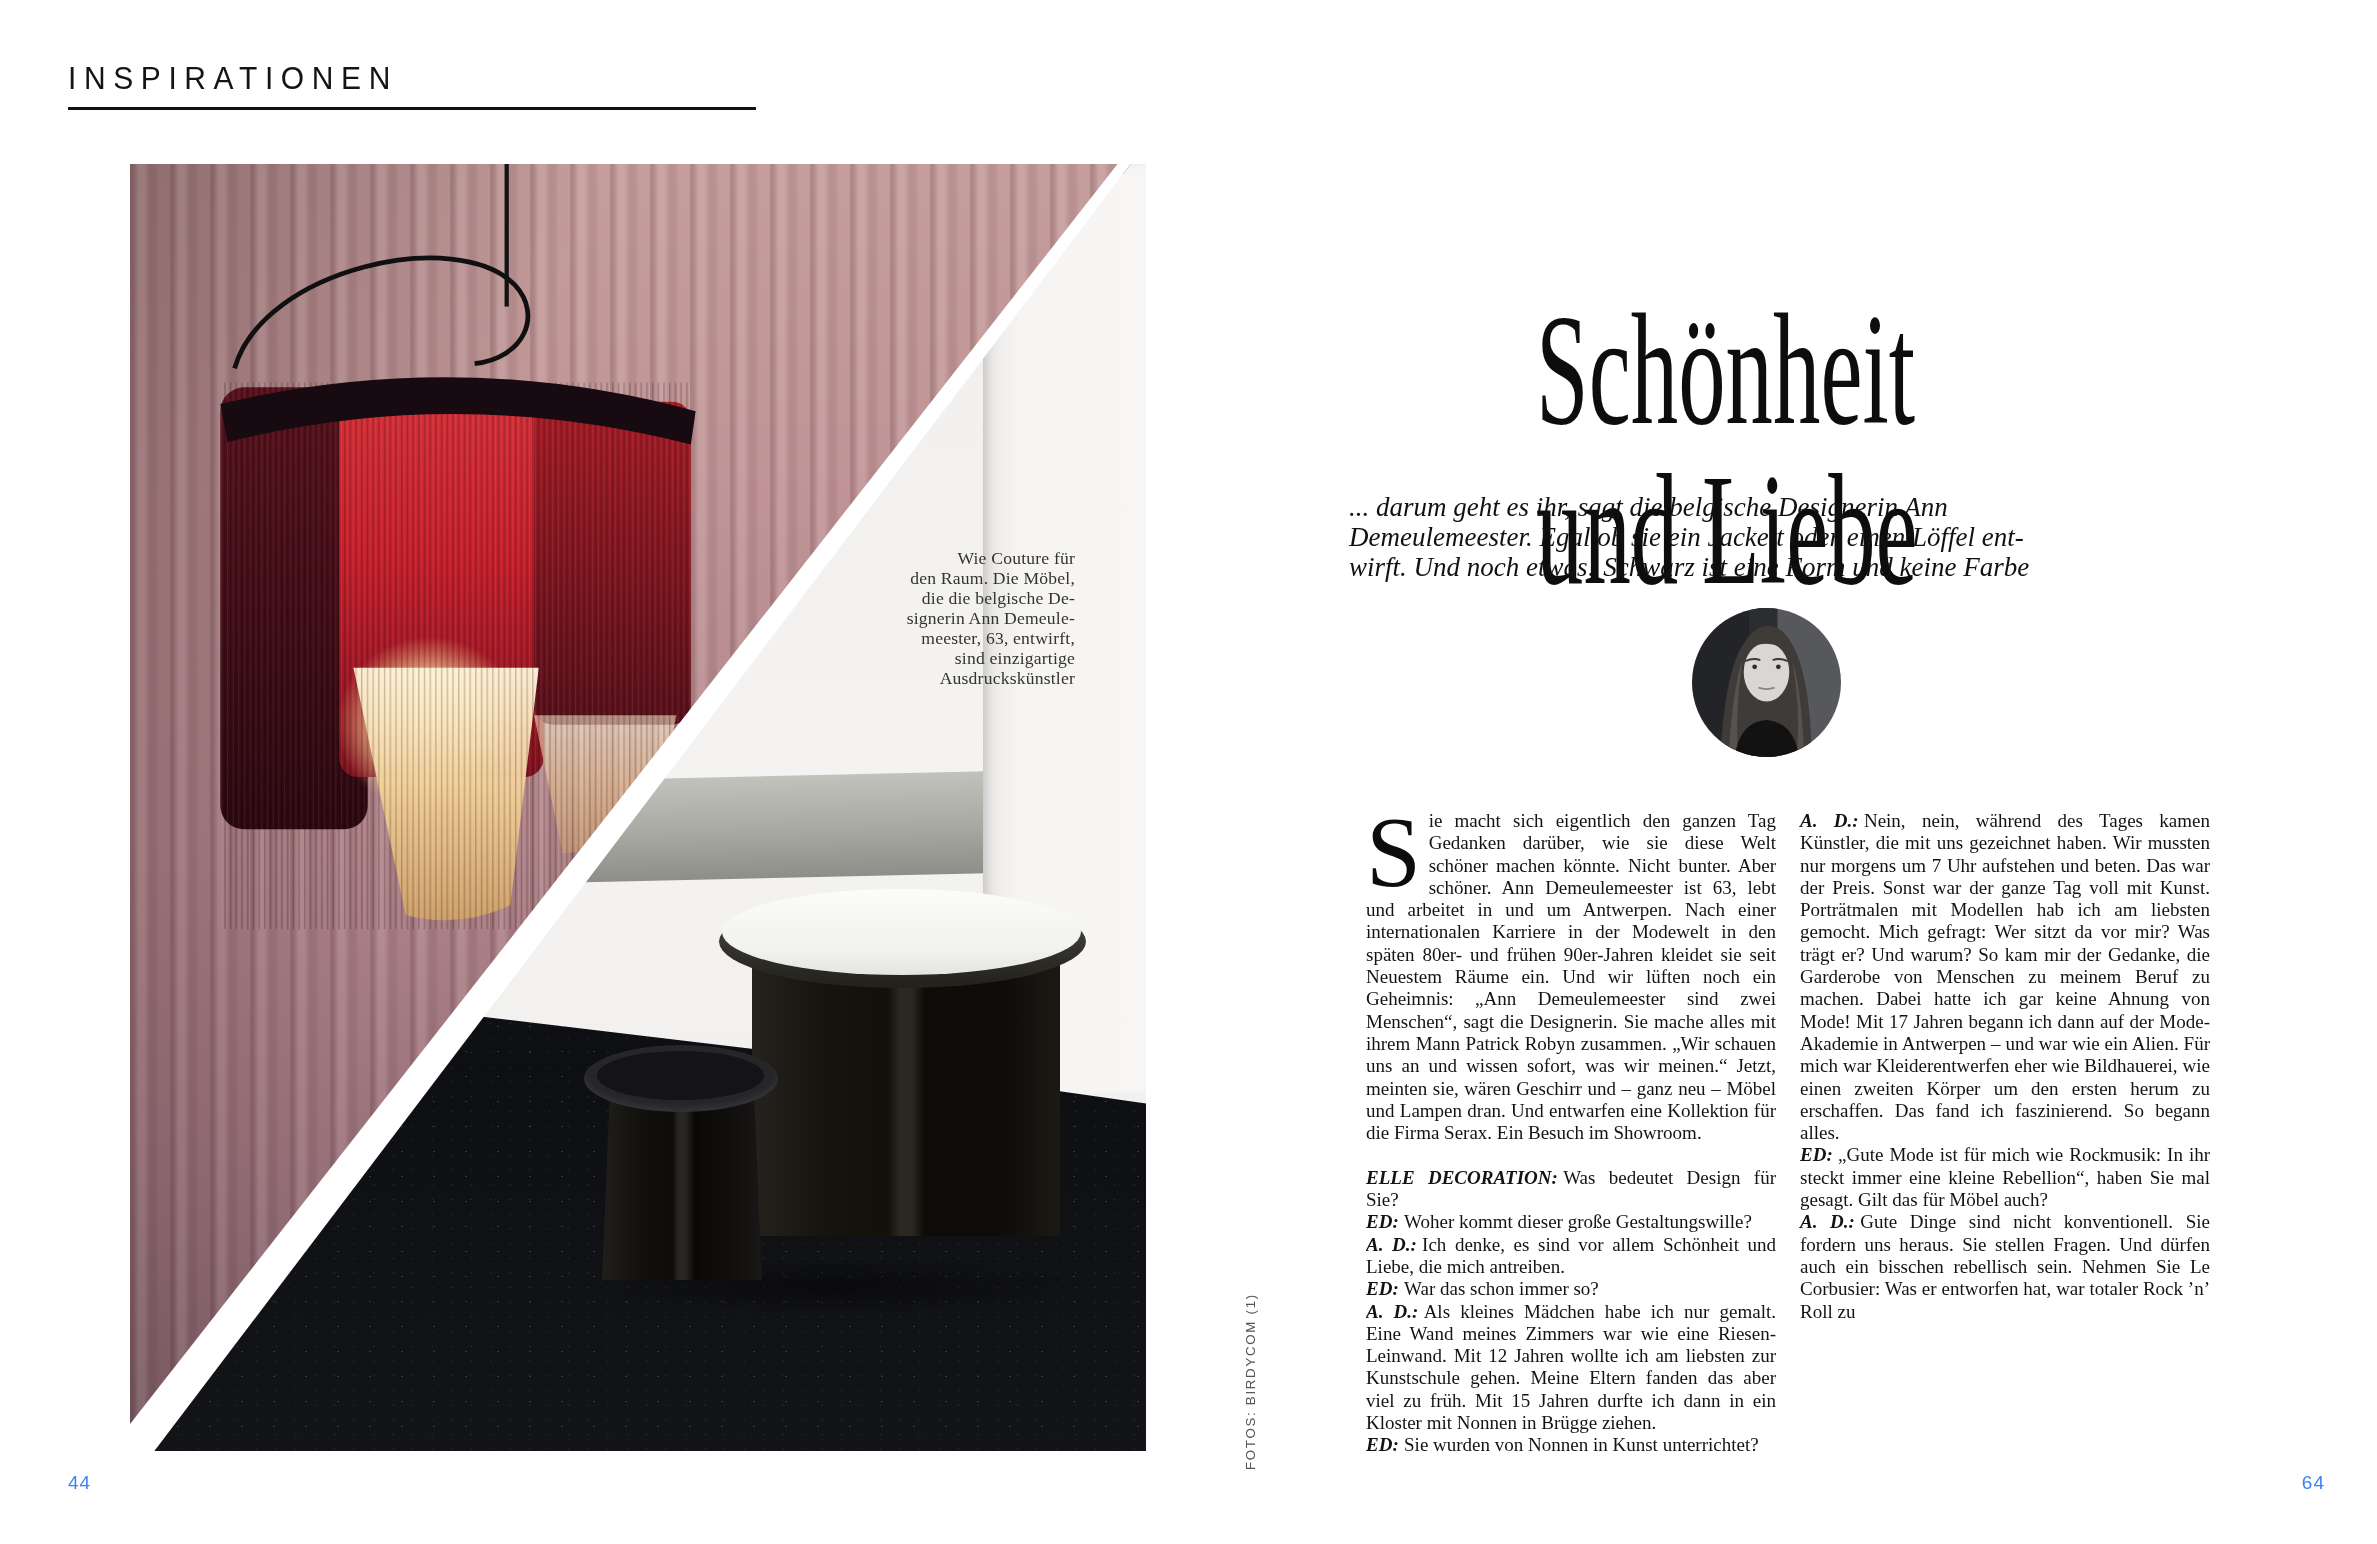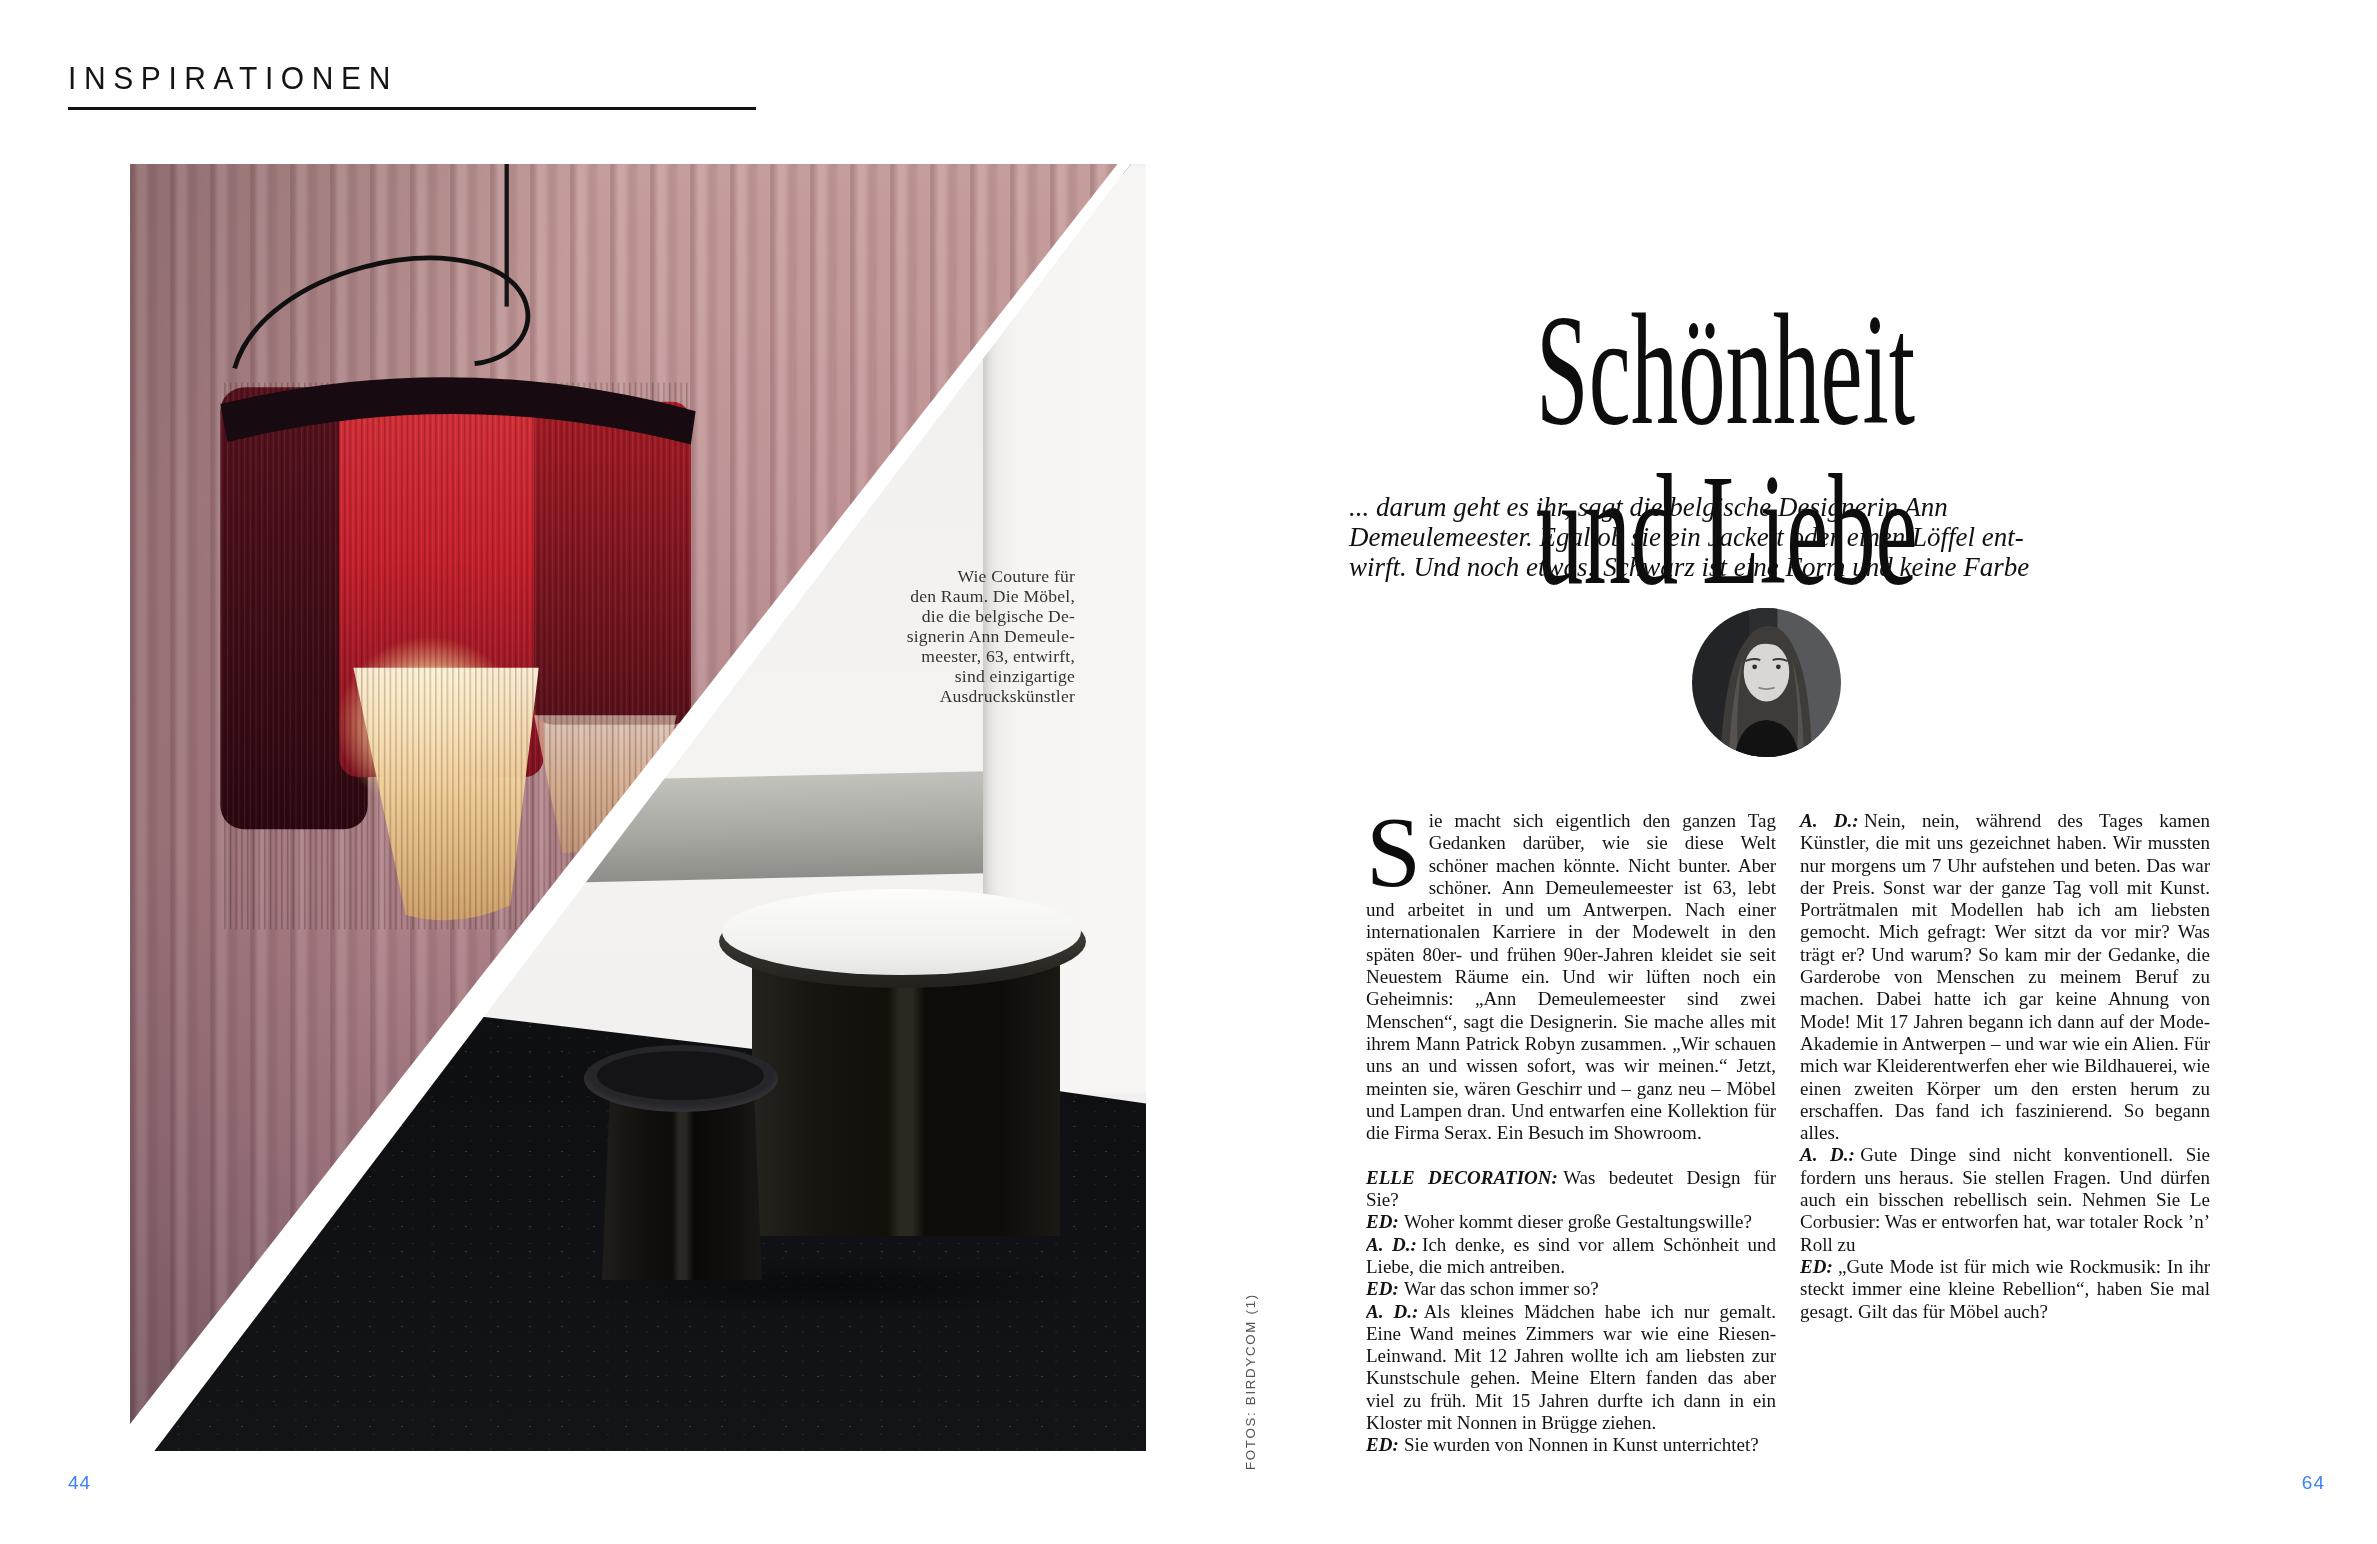--- a/index.html
+++ b/index.html
@@ -51,21 +51,21 @@
   .stool-base{position:absolute;left:472px;top:926px;width:160px;height:190px;
      clip-path:polygon(5% 0, 95% 0, 100% 100%, 0 100%);
      background:linear-gradient(90deg,#201e1b 0%, #12100d 26%, #0d0c0a 44%, #2a2723 48%, #2a2723 52%, #090807 58%, #121110 86%, #1a1816 100%);}
   .stool-top{position:absolute;left:454px;top:881px;width:194px;height:67px;border-radius:50%;
      background:#26262a;box-shadow:inset 0 -3.8px 6.7px rgba(255,255,255,.07);}
   .stool-cushion{position:absolute;left:467px;top:887px;width:167px;height:49px;border-radius:50%;background:#141417;}
   .floor-shadow{position:absolute;left:442px;top:1094px;width:523px;height:57px;border-radius:50%;
      background:radial-gradient(closest-side, rgba(0,0,0,.45), rgba(0,0,0,0));}
 
   
-  .caption{position:absolute;left:804px;top:566px;width:271px;text-align:right;
+  .caption{position:absolute;left:804px;top:548px;width:271px;text-align:right;
      font-size:17.6px;line-height:20px;color:#333331;letter-spacing:0.2px;}
 
   
   .credit{position:absolute;left:1243px;top:1470px;width:200px;
      transform:rotate(-90deg);transform-origin:left top;
      font-family:"Liberation Sans", sans-serif;font-size:13.3px;letter-spacing:1.7px;color:#555;}
 
   
   .headline{position:absolute;left:1368px;top:290px;width:840px;
      font-size:158px;line-height:160px;font-weight:400;color:#0d0d0d;}
@@ -209,21 +209,21 @@
 
   <div class="bodycopy">
     <p><span class="dropcap">S</span><span>ie macht sich eigentlich den ganzen Tag Gedanken darüber, wie sie diese Welt schöner machen könnte. Nicht bunter. Aber schöner. Ann Demeulemeester ist 63, lebt und arbeitet in und um Antwerpen. Nach einer internationalen Karriere in der Modewelt in den späten 80er- und frühen 90er-Jahren kleidet sie seit Neuestem Räume ein. Und wir lüften noch ein Geheimnis: „Ann Demeulemeester sind zwei Menschen“, sagt die Designerin. Sie mache alles mit ihrem Mann Patrick Robyn zusammen. „Wir schauen uns an und wissen sofort, was wir meinen.“ Jetzt, meinten sie, wären Geschirr und – ganz neu – Möbel und Lampen dran. Und entwarfen eine Kollektion für die Firma Serax. Ein Besuch im Showroom.</span></p>
     <p class="qa qa-first"><span class="speaker">ELLE DECORATION:</span><span>Was bedeutet Design für Sie?</span></p>
     <p class="qa"><span class="speaker">ED:</span><span>Woher kommt dieser große Gestaltungswille?</span></p>
     <p class="qa"><span class="speaker">A. D.:</span><span>Ich denke, es sind vor allem Schönheit und Liebe, die mich antreiben.</span></p>
     <p class="qa"><span class="speaker">ED:</span><span>War das schon immer so?</span></p>
     <p class="qa"><span class="speaker">A. D.:</span><span>Als kleines Mädchen habe ich nur gemalt. Eine Wand meines Zimmers war wie eine Riesen-Leinwand. Mit 12 Jahren wollte ich am liebsten zur Kunstschule gehen. Meine Eltern fanden das aber viel zu früh. Mit 15 Jahren durfte ich dann in ein Kloster mit Nonnen in Brügge ziehen.</span></p>
     <p class="qa"><span class="speaker">ED:</span><span>Sie wurden von Nonnen in Kunst unterrichtet?</span></p>
     <p class="qa"><span class="speaker">A. D.:</span><span>Nein, nein, während des Tages kamen Künstler, die mit uns gezeichnet haben. Wir mussten nur morgens um 7 Uhr aufstehen und beten. Das war der Preis. Sonst war der ganze Tag voll mit Kunst. Porträtmalen mit Modellen hab ich am liebsten gemocht. Mich gefragt: Wer sitzt da vor mir? Was trägt er? Und warum? So kam mir der Gedanke, die Garderobe von Menschen zu meinem Beruf zu machen. Dabei hatte ich gar keine Ahnung von Mode! Mit 17 Jahren begann ich dann auf der Mode-Akademie in Antwerpen – und war wie ein Alien. Für mich war Kleiderentwerfen eher wie Bildhauerei, wie einen zweiten Körper um den ersten herum zu erschaffen. Das fand ich faszinierend. So begann alles.</span></p>
+    <p class="qa"><span class="speaker">ED:</span><span>„Gute Mode ist für mich wie Rockmusik: In ihr steckt immer eine kleine Rebellion“, haben Sie mal gesagt. Gilt das für Möbel auch?</span></p>
     <p class="qa"><span class="speaker">A. D.:</span><span>Gute Dinge sind nicht konventionell. Sie fordern uns heraus. Sie stellen Fragen. Und dürfen auch ein bisschen rebellisch sein. Nehmen Sie Le Corbusier: Was er entworfen hat, war totaler Rock ’n’ Roll zu</span></p>
-    <p class="qa"><span class="speaker">ED:</span><span>„Gute Mode ist für mich wie Rockmusik: In ihr steckt immer eine kleine Rebellion“, haben Sie mal gesagt. Gilt das für Möbel auch?</span></p>
   </div>
 
   <div class="folio folio-left">44</div>
   <div class="folio folio-right">64</div>
 
 </div>
 
 
 </body></html>

